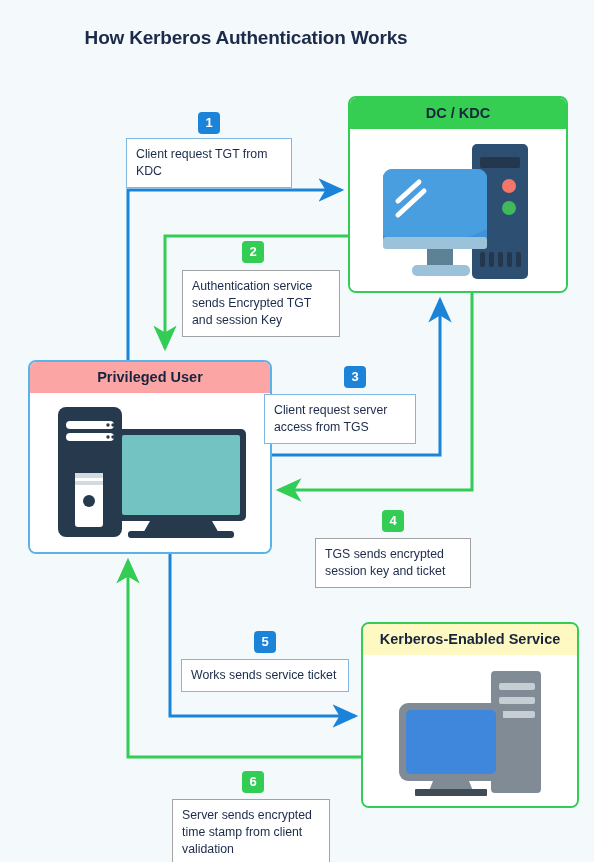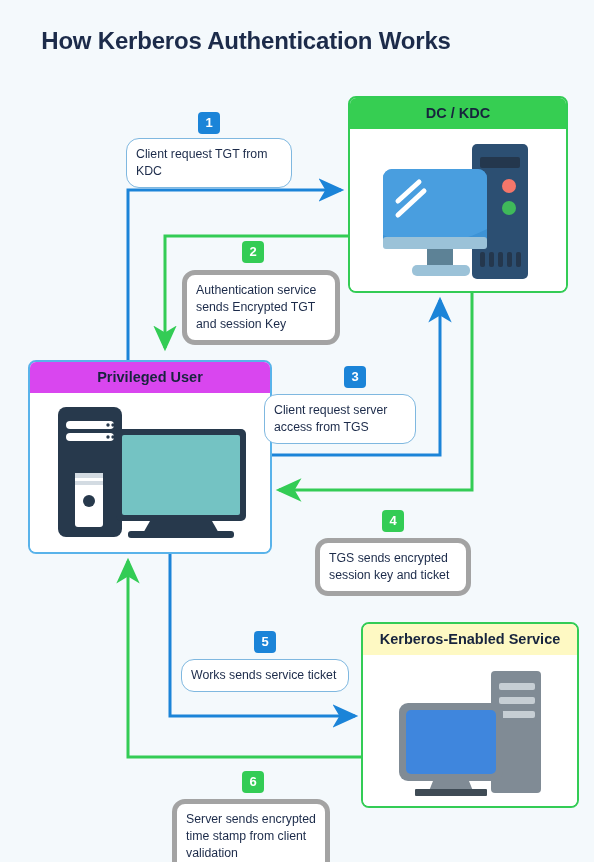--- a/index.html
+++ b/index.html
@@ -18,21 +18,21 @@
     position: absolute; left: 0; top: 0;
     width: 594px; height: 862px;
     pointer-events: none;
   }
 
   
   .title {
     position: absolute;
     left: 0; top: 27px; width: 492px;
     text-align: center;
-    font-size: 24px;
+    font-size: 19px;
     font-weight: bold;
     color: #1c2b4a;
     letter-spacing: -0.2px;
   }
 
   
   .entity {
     position: absolute;
     background: #ffffff;
     border-radius: 8px;
@@ -57,21 +57,21 @@
     left: 348px; top: 96px; width: 220px; height: 197px;
     border: 2px solid #33cc55;
   }
   #box-dckdc .entity-header { background: #36ce52; }
   #box-dckdc .entity-body { height: 162px; }
 
   #box-user {
     left: 28px; top: 360px; width: 244px; height: 194px;
     border: 2px solid #59b3ea;
   }
-  #box-user .entity-header { background: #d946ef; }
+  #box-user .entity-header { background: #fca5a5; }
   #box-user .entity-body { height: 159px; }
 
   #box-service {
     left: 361px; top: 622px; width: 218px; height: 186px;
     border: 2px solid #33cc55;
   }
   #box-service .entity-header { background: #fef9c3; }
   #box-service .entity-body { height: 151px; }
 
   
@@ -85,28 +85,28 @@
     text-align: center;
     line-height: 22px;
   }
   .badge.blue  { background: #1b84d8; }
   .badge.green { background: #33cc55; }
 
   
   .callout {
     position: absolute;
     background: #ffffff;
-    border-radius: 13px;
+    border-radius: 0;
     font-size: 12.3px;
     color: #1c2b4a;
     line-height: 17px;
     padding: 7px 9px;
   }
   .callout.blue  { border: 1px solid #7fb8e0; }
-  .callout.green { border: 5px solid #a3a3a3; }
+  .callout.green { border: 1px solid #a3a3a3; }
 
   
   .ill { position: absolute; }
 </style>
 </head>
 <body>
 
 <div id="canvas">
 
   <svg id="svg-layer" viewBox="0 0 594 862" xmlns="http://www.w3.org/2000/svg">

